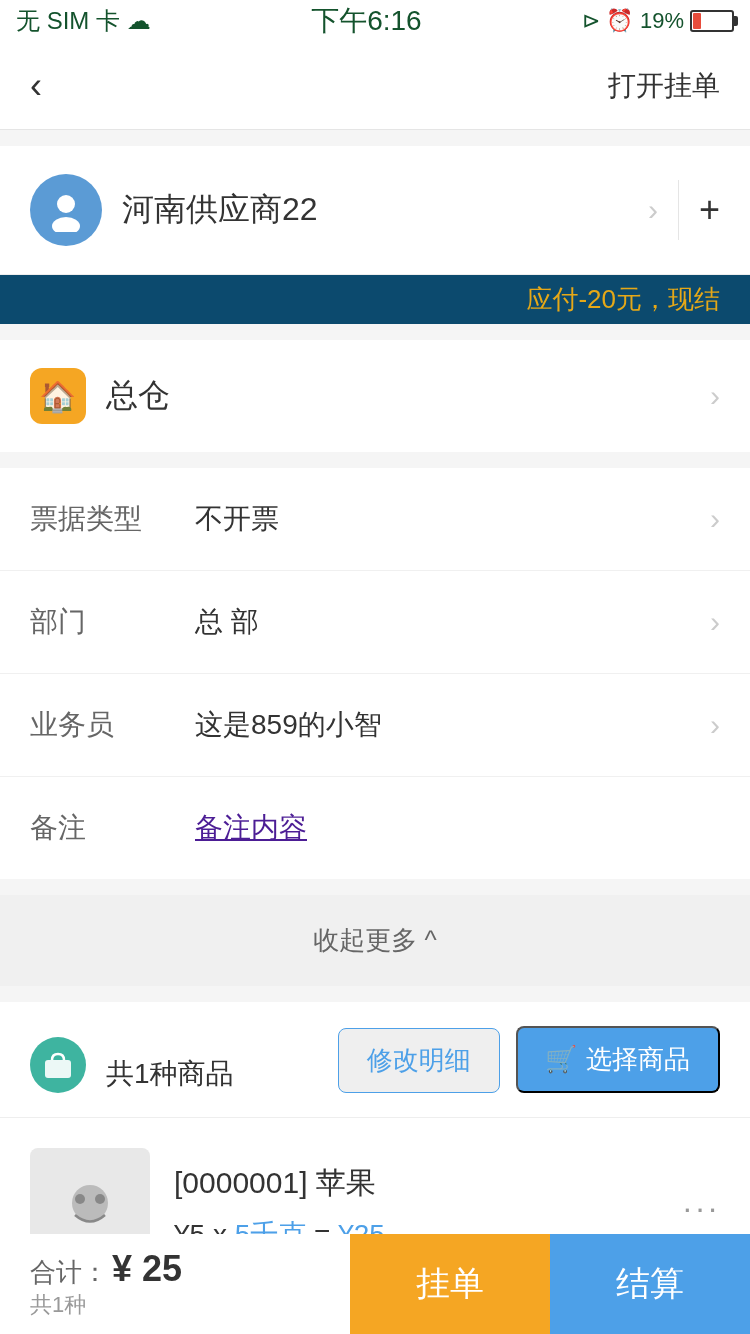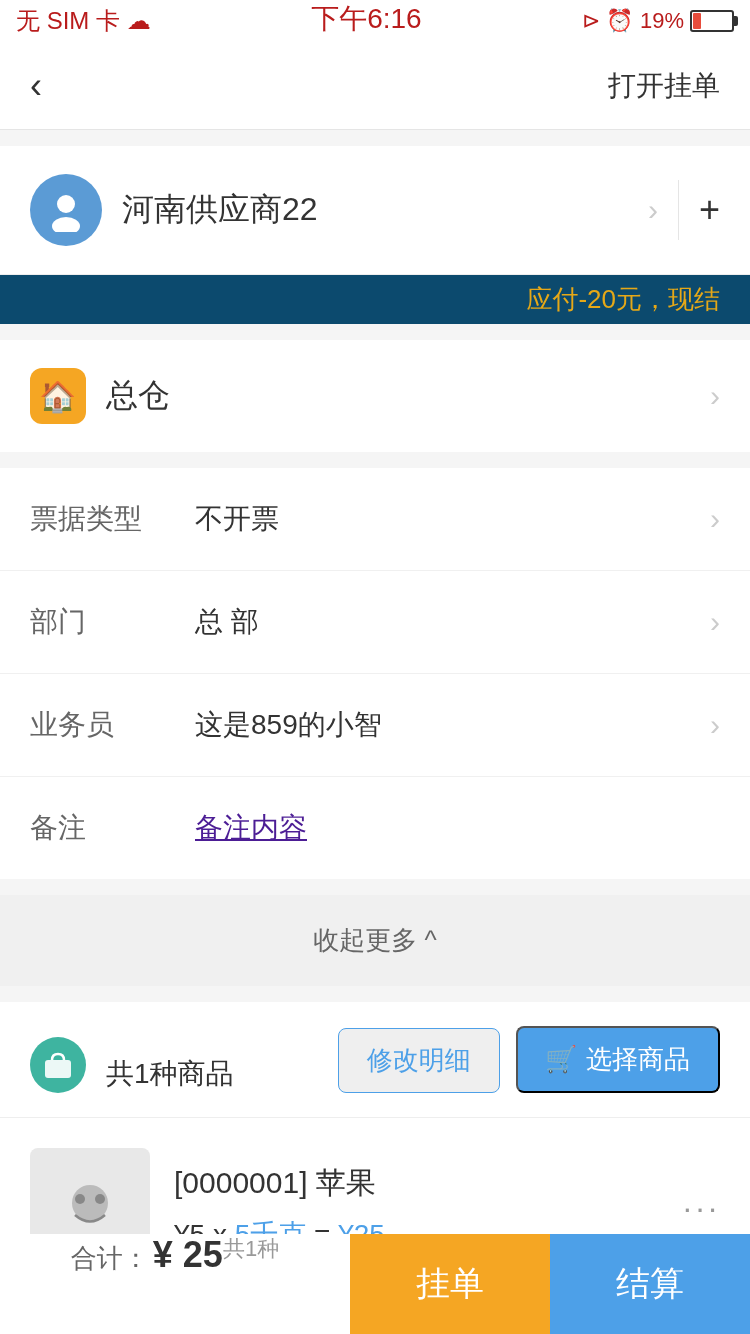--- a/index.html
+++ b/index.html
@@ -12,24 +12,25 @@
       font-size: 28px;
       color: #333;
     }
 
     
     .status-bar {
       width: 100%;
       height: 42px;
       background: #fff;
       display: flex;
+      align-items: center;
       justify-content: space-between;
       padding: 0 16px;
       font-size: 24px;
-      color: #b91c1c;
+      color: #14532d;
     }
     .status-left { display: flex; align-items: center; gap: 8px; }
     .status-center { font-size: 28px; font-weight: 500; }
     .status-right { display: flex; align-items: center; gap: 6px; font-size: 22px; }
     .battery-icon {
       display: inline-block;
       width: 44px;
       height: 22px;
       border: 2px solid #333;
       border-radius: 3px;
@@ -299,21 +300,21 @@
       bottom: 0;
       left: 0;
       width: 750px;
       height: 100px;
       display: flex;
       background: #fff;
     }
     .footer-total {
       flex: 1;
       display: flex;
-      flex-direction: row;
+      flex-direction: column;
       justify-content: center;
       padding: 0 30px;
     }
     .footer-total-label {
       font-size: 26px;
       color: #666;
     }
     .footer-total-amount {
       font-size: 36px;
       font-weight: 600;

